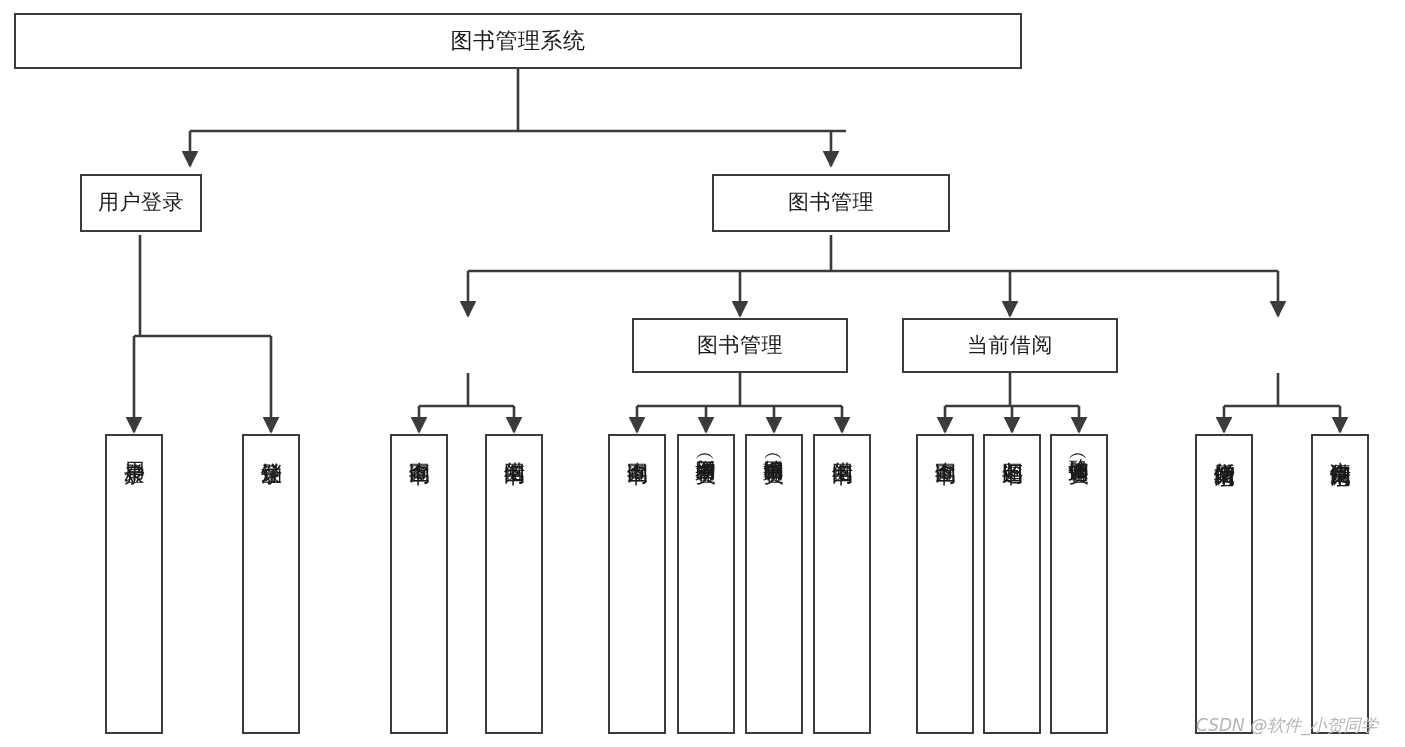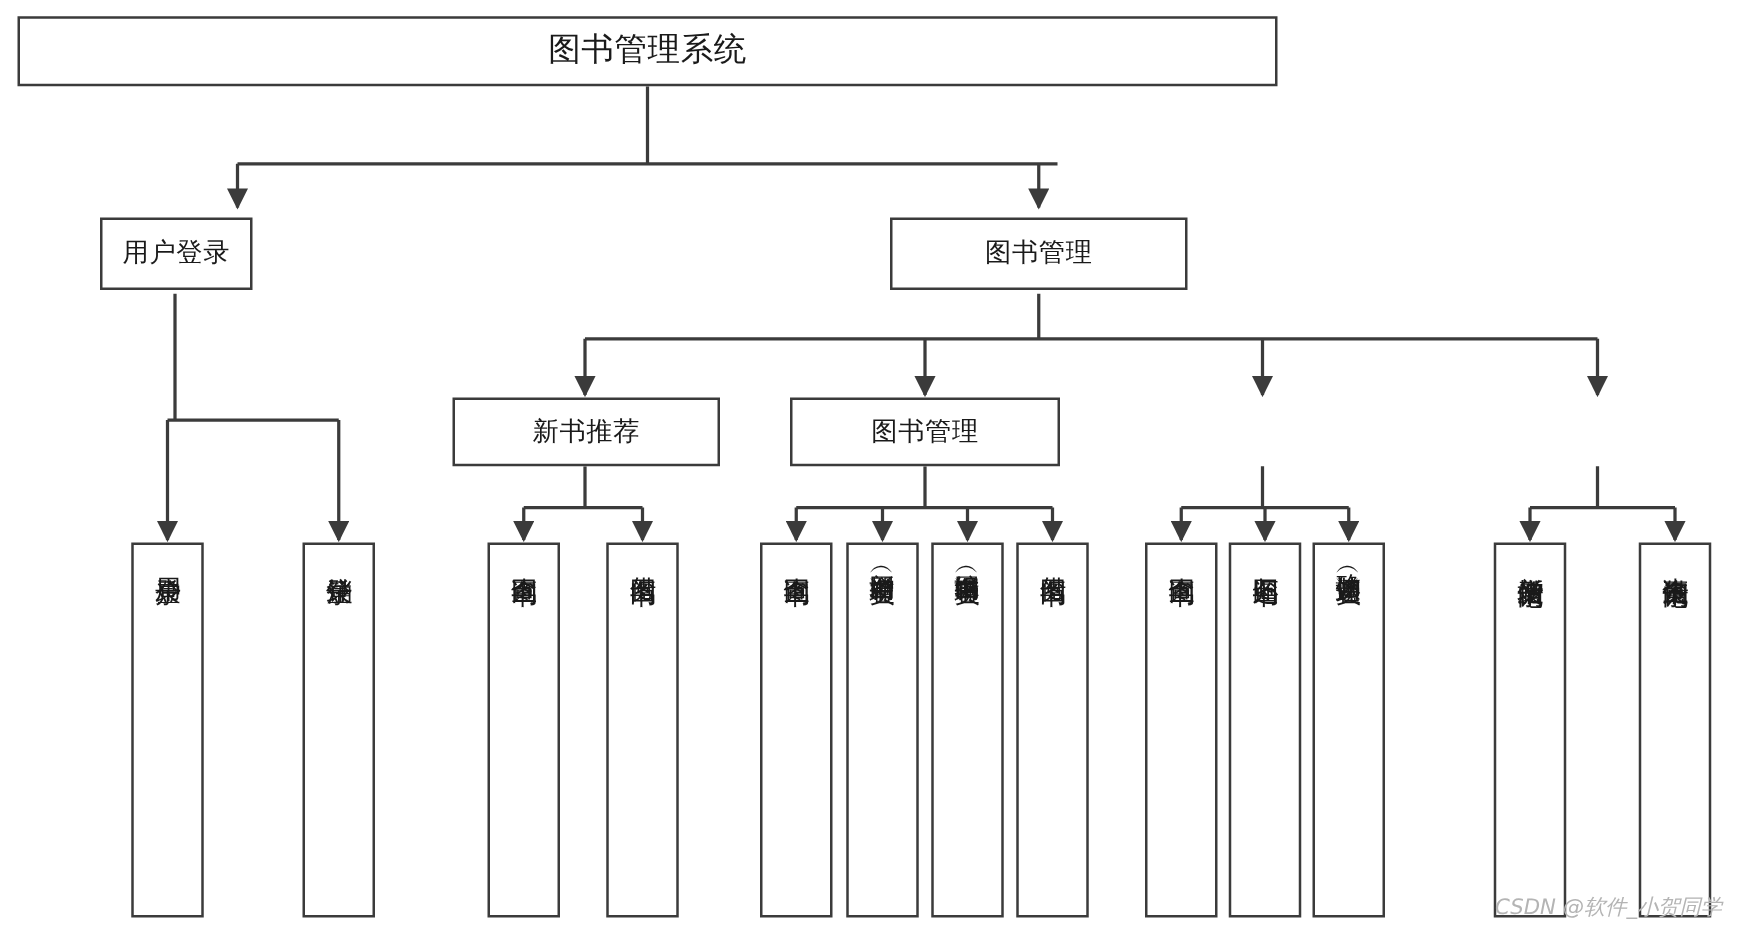--- a/index.html
+++ b/index.html
@@ -37,21 +37,21 @@
   .node .label {
     text-align: center;
     line-height: 1.12;
     letter-spacing: 0.5px;
   }
   
   .node.horiz .label {
     font-size: 21px;
     white-space: nowrap;
   }
-  .node.root .label { font-size: 26px; }
+  .node.root .label { font-size: 22px; }
   
   .node.vert {
     align-items: flex-start;
     padding-top: 9px;
   }
   .node.vert .label {
     writing-mode: vertical-rl;
     text-orientation: upright;
     font-size: 21px;
     line-height: 1.0;
@@ -137,26 +137,26 @@
     <span class="label">图书管理系统</span>
   </div>
 
   <div class="node horiz" style="left:80px; top:174px; width:122px; height:58px;">
     <span class="label">用户登录</span>
   </div>
   <div class="node horiz" style="left:712px; top:174px; width:238px; height:58px;">
     <span class="label">图书管理</span>
   </div>
 
-  <div class="node horiz" style="left:362px; top:318px; width:214px; height:55px;">
-    <span class="label">新书推荐</span>
-  </div>
   <div class="node horiz" style="left:632px; top:318px; width:216px; height:55px;">
     <span class="label">图书管理</span>
   </div>
+  <div class="node horiz" style="left:902px; top:318px; width:216px; height:55px;">
+    <span class="label">当前借阅</span>
+  </div>
 
   <div class="node vert" style="left:105px; top:434px; width:58px; height:300px;">
     <span class="label">用户登录</span>
   </div>
   <div class="node vert" style="left:242px; top:434px; width:58px; height:300px;">
     <span class="label">注销登录</span>
   </div>
 
   <div class="node vert" style="left:390px; top:434px; width:58px; height:300px;">
     <span class="label">查询图书</span>

